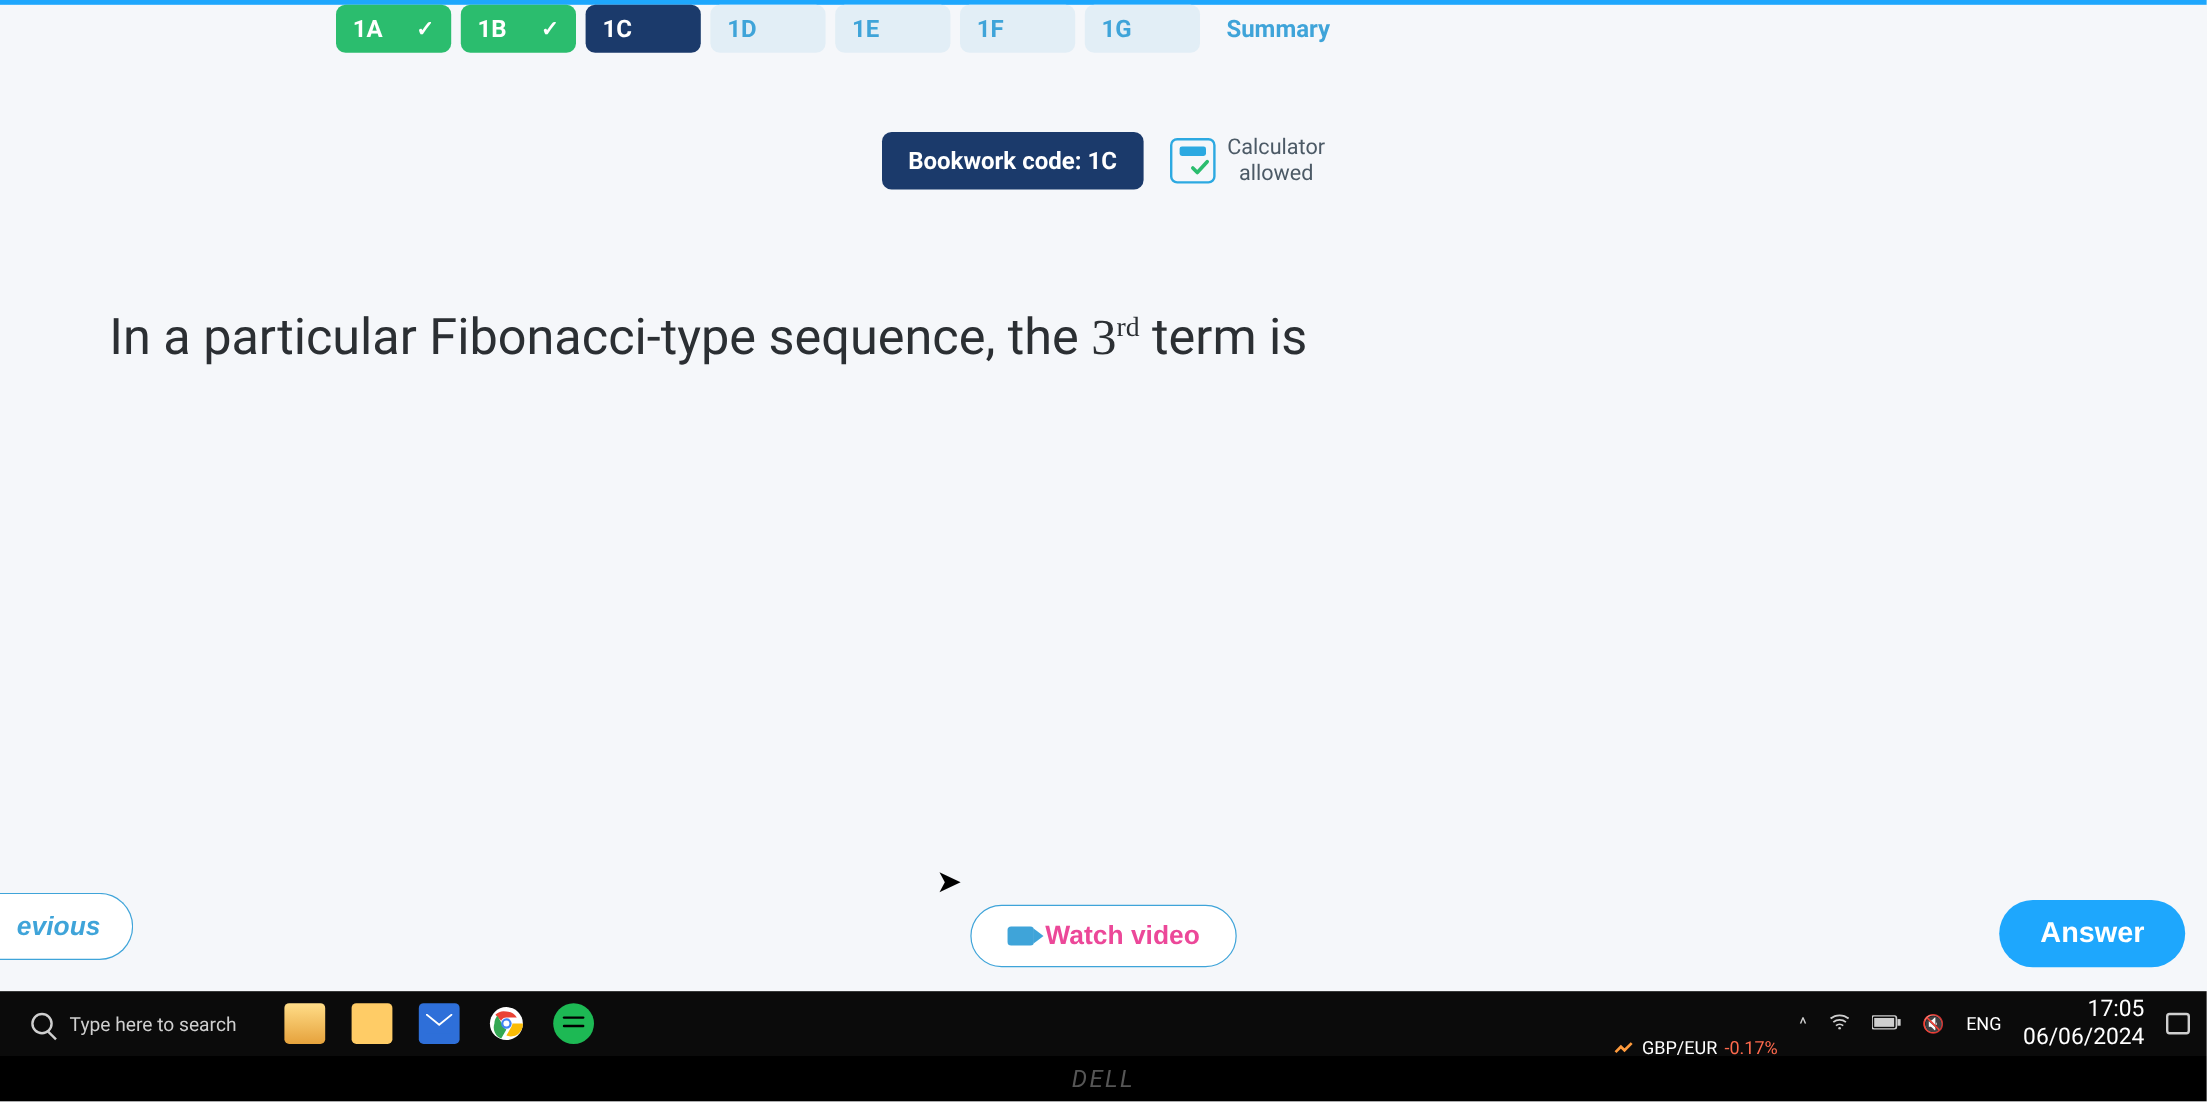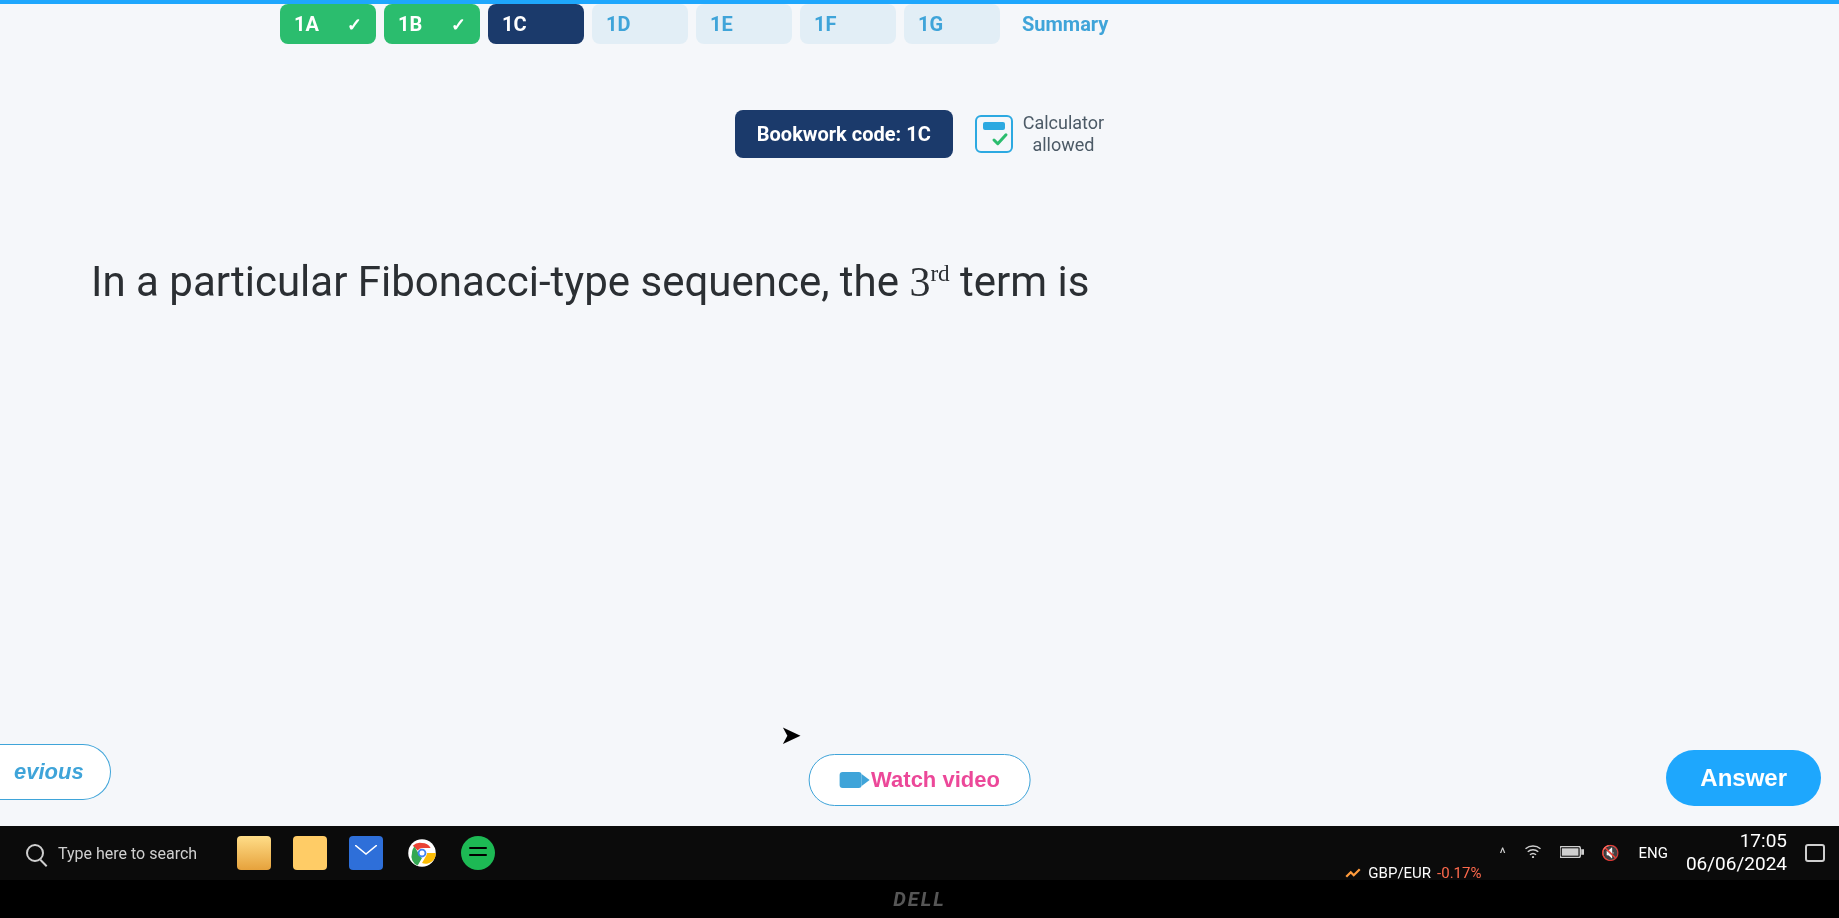--- a/index.html
+++ b/index.html
@@ -143,21 +143,21 @@
   .taskbar .stock .pct { color:#ff6a4d; }
   .taskbar .clock { text-align:right; line-height:1.2; font-size:19px;}
   .taskbar .tray-icon { color:#cfcfcf; font-size:15px;}
   .taskbar .notif { width:20px; height:18px; border:2px solid #cfcfcf; border-radius:3px;}
 
   
   .bezel {
     position:absolute; left:0; right:0; bottom:0; height:38px;
     background:#000; color:#565656; text-align:right; font-size:20px;
     letter-spacing:2px; display:flex; align-items:center; justify-content:center;
-    font-style: italic; font-weight:700;
+    font-style: italic; font-weight:400;
   }
 
   
   .app.files{ background: linear-gradient(#ffdd88,#e6a23c); }
   .app.folder{ background:#ffcc66;}
   .app.mail{ background:#2e6fd9;}
   .app.chrome{}
   .app.spotify{ background:#1db954; border-radius:50%; position:relative;}
   .app.spotify::before,.app.spotify::after{content:"";position:absolute;left:8px;right:8px;height:2px;background:#000;border-radius:2px;}
   .app.spotify::before{top:11px;} .app.spotify::after{top:18px;}

